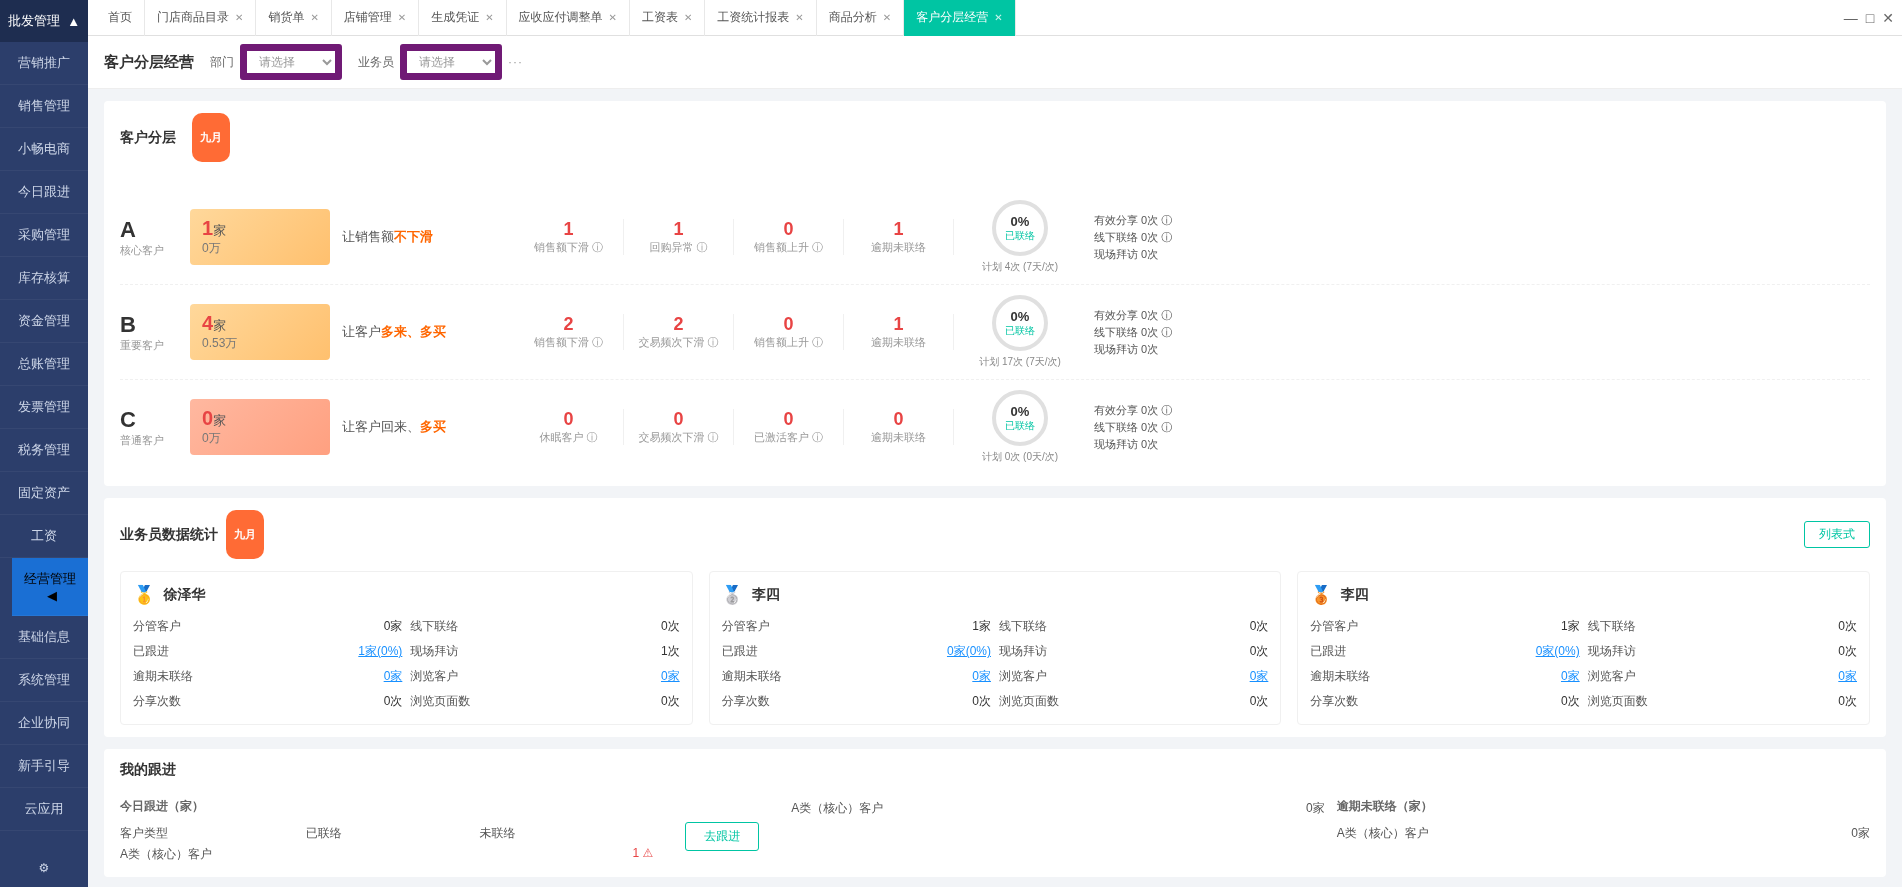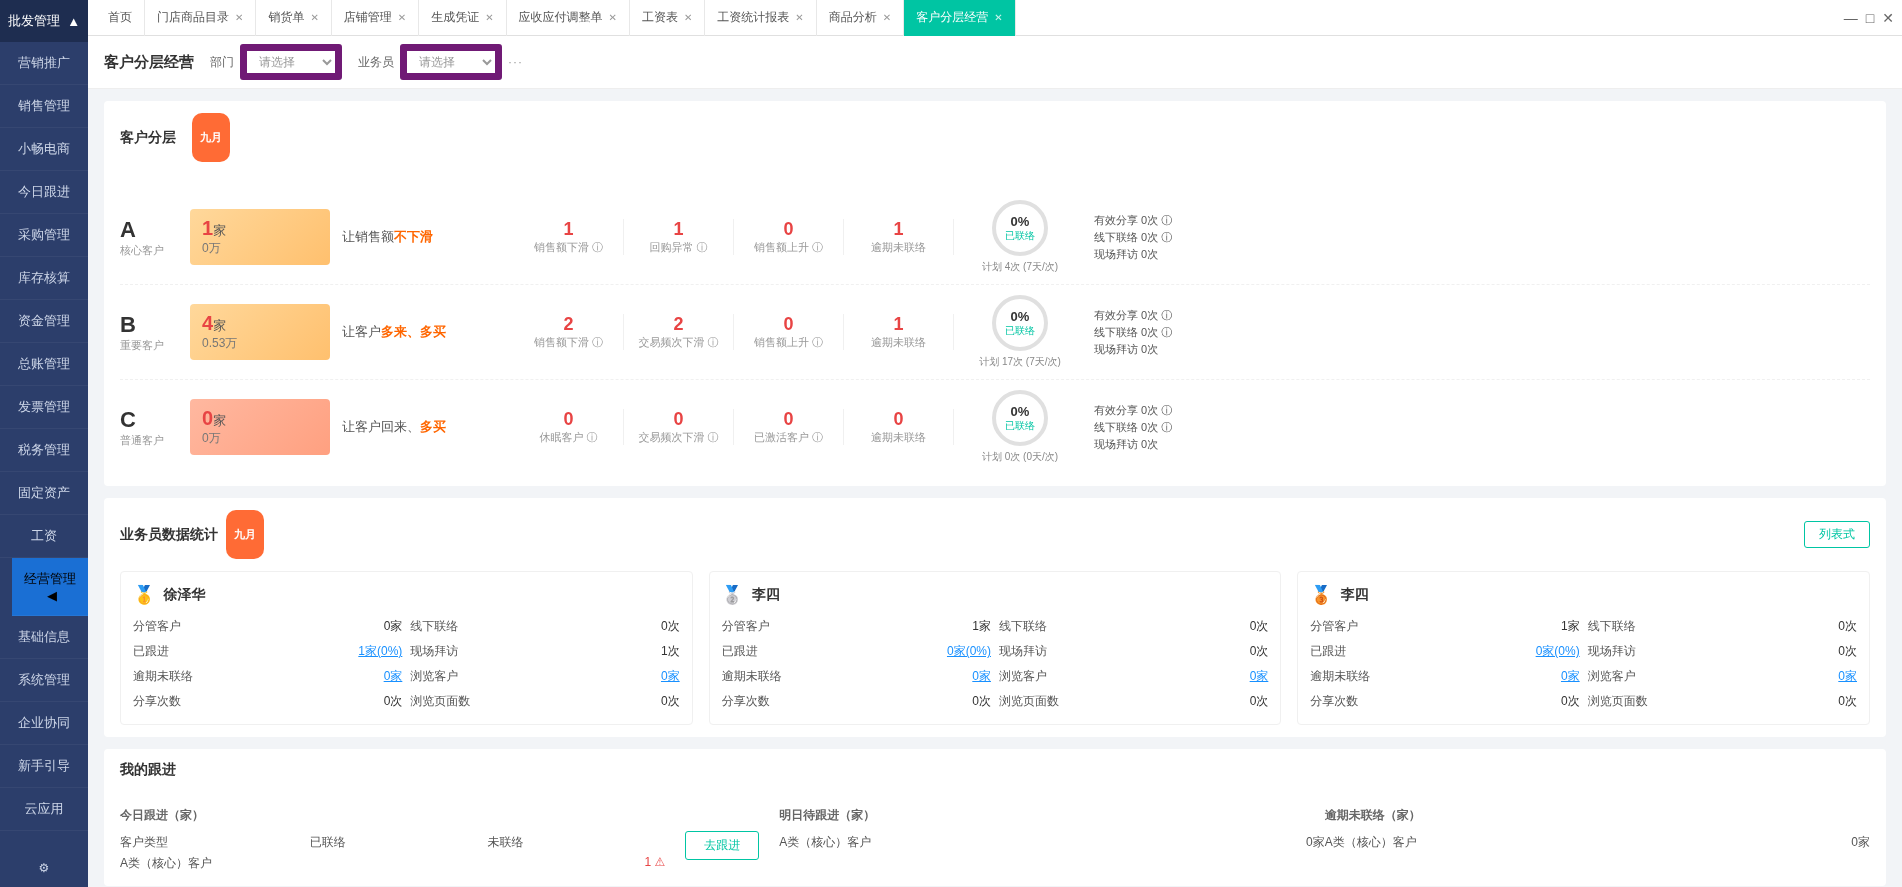--- a/index.html
+++ b/index.html
@@ -328,21 +328,21 @@
     .followup-section {
       margin: 0 16px 12px;
       background: #fff;
       border-radius: 4px;
       padding: 12px 16px;
     }
     .followup-title {
       font-size: 14px;
       font-weight: bold;
       color: #333;
-      margin-bottom: 28px;
+      margin-bottom: 19px;
     }
     .followup-col-title {
       font-size: 12px;
       color: #666;
       margin-bottom: 8px;
       font-weight: bold;
     }
     .followup-btn {
       background: #fff;
       border: 1px solid #00c5a3;
@@ -759,39 +759,38 @@
               <span>浏览页面数</span>
               <span class="agent-stat-val">0次</span>
             </div>
           </div>
         </div>
       </div>
     </div>
 
     <div class="followup-section">
       <div class="followup-title">我的跟进</div>
-      <div style="display:grid; grid-template-columns: 1fr auto 1fr 1fr; gap:0; align-items:start;">
+      <div style="display:grid; grid-template-columns: 1fr auto 1fr 1fr; gap:12px; align-items:start;">
         <div>
           <div class="followup-col-title">今日跟进（家）</div>
           <div class="info-row">
             <span>客户类型</span>
             <span>已联络</span>
             <span>未联络</span>
             <span></span>
           </div>
           <div class="info-row">
             <span>A类（核心）客户</span>
             <span style="color:#e84444;">1 ⚠</span>
           </div>
         </div>
         <div style="display:flex; align-items:center; justify-content:center; padding-top:24px;">
           <button class="followup-btn">去跟进</button>
         </div>
         <div>
-          <div class="followup-col-title">明日待跟进（家）</div>
           <div class="info-row">
             <span>A类（核心）客户</span>
             <span>0家</span>
           </div>
         </div>
         <div>
           <div class="followup-col-title">逾期未联络（家）</div>
           <div class="info-row">
             <span>A类（核心）客户</span>
             <span>0家</span>

